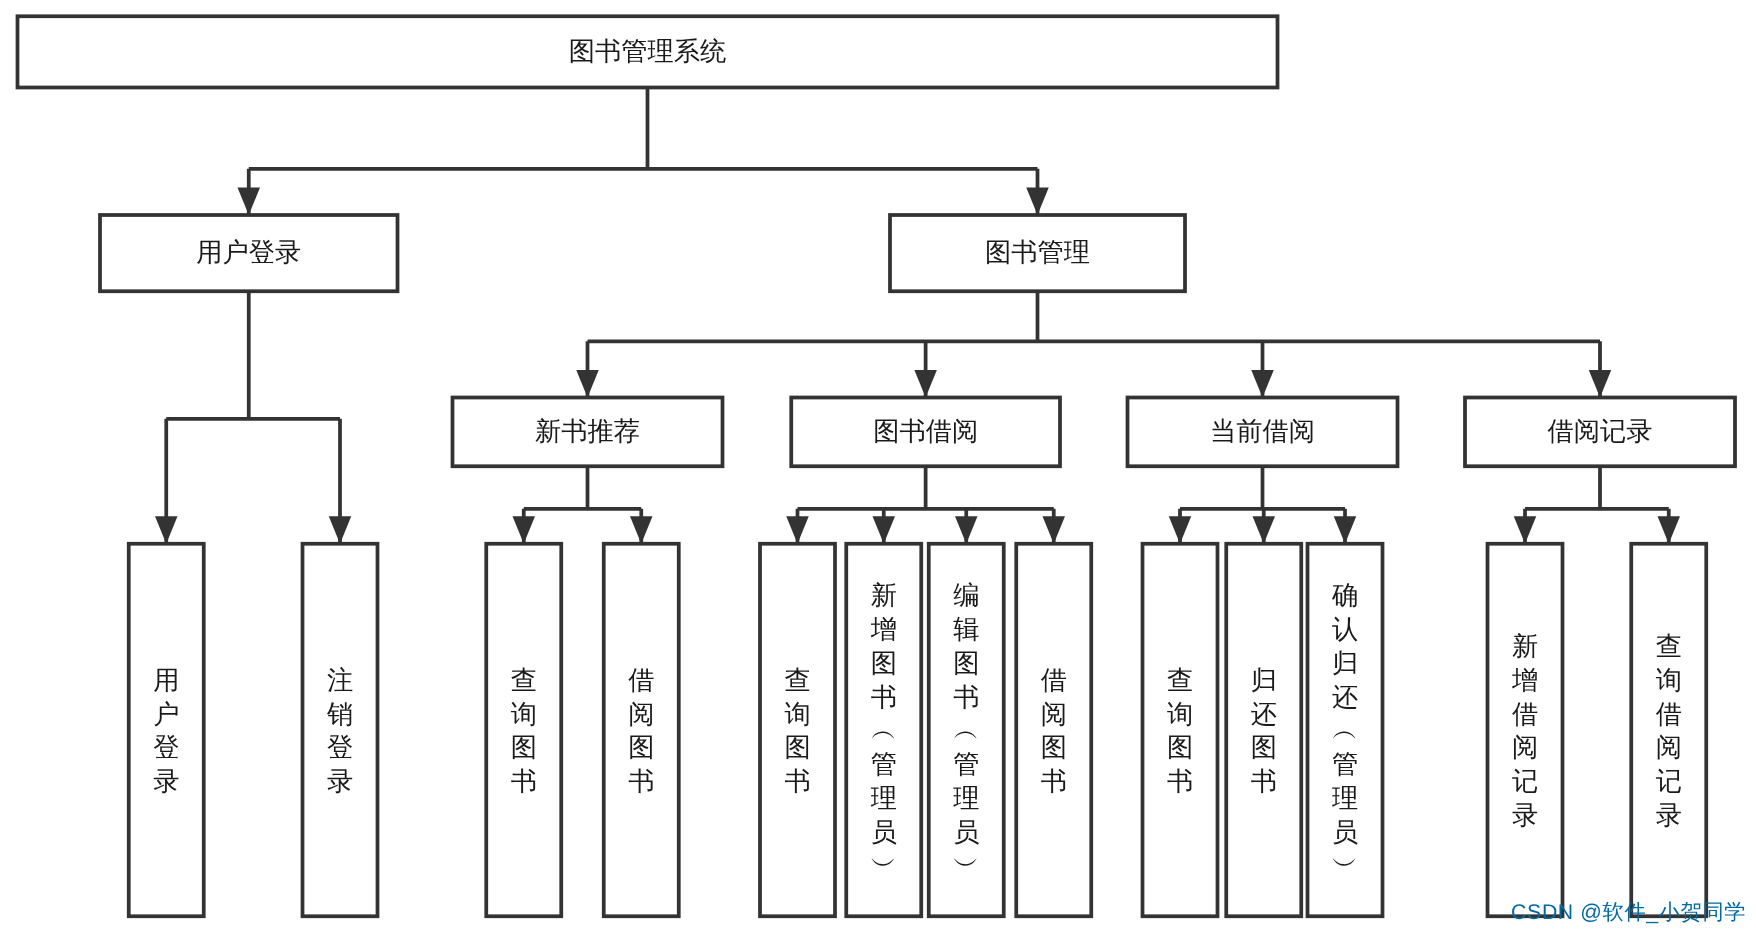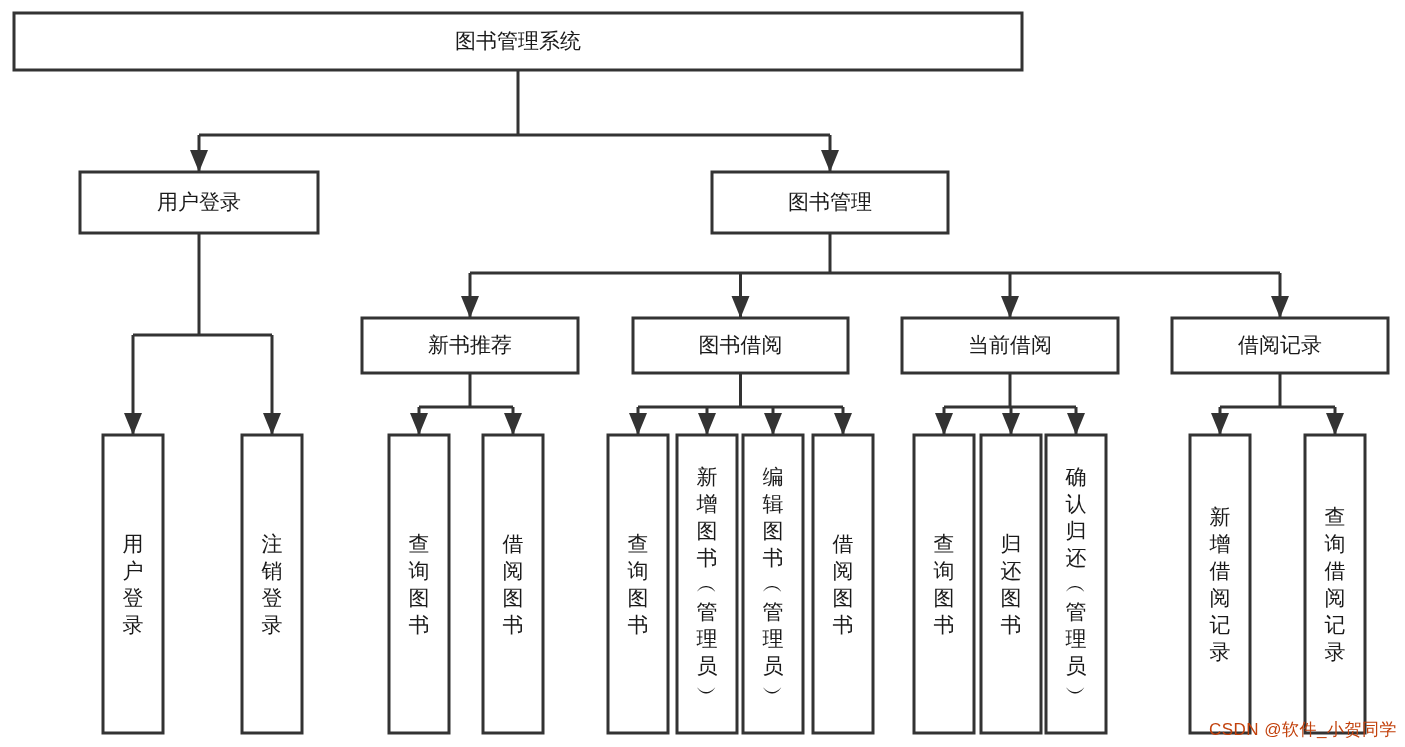--- a/index.html
+++ b/index.html
@@ -46,21 +46,21 @@
     font-size: 21px;
     fill: #1a1a1a;
     text-anchor: middle;
   }
   .watermark {
     position: absolute;
     right: 8px;
     bottom: 6px;
     font-family: "Liberation Sans", "DejaVu Sans", sans-serif;
     font-size: 17px;
-    color: #c2410c;
+    color: #0369a1;
     white-space: nowrap;
     letter-spacing: 0.5px;
   }
 </style>
 </head>
 <body>
 
 <svg id="diagram" viewBox="0 0 1405 747" xmlns="http://www.w3.org/2000/svg">
   <g id="connectors">
       <line x1="518" y1="70" x2="518" y2="135" class="conn"></line>

